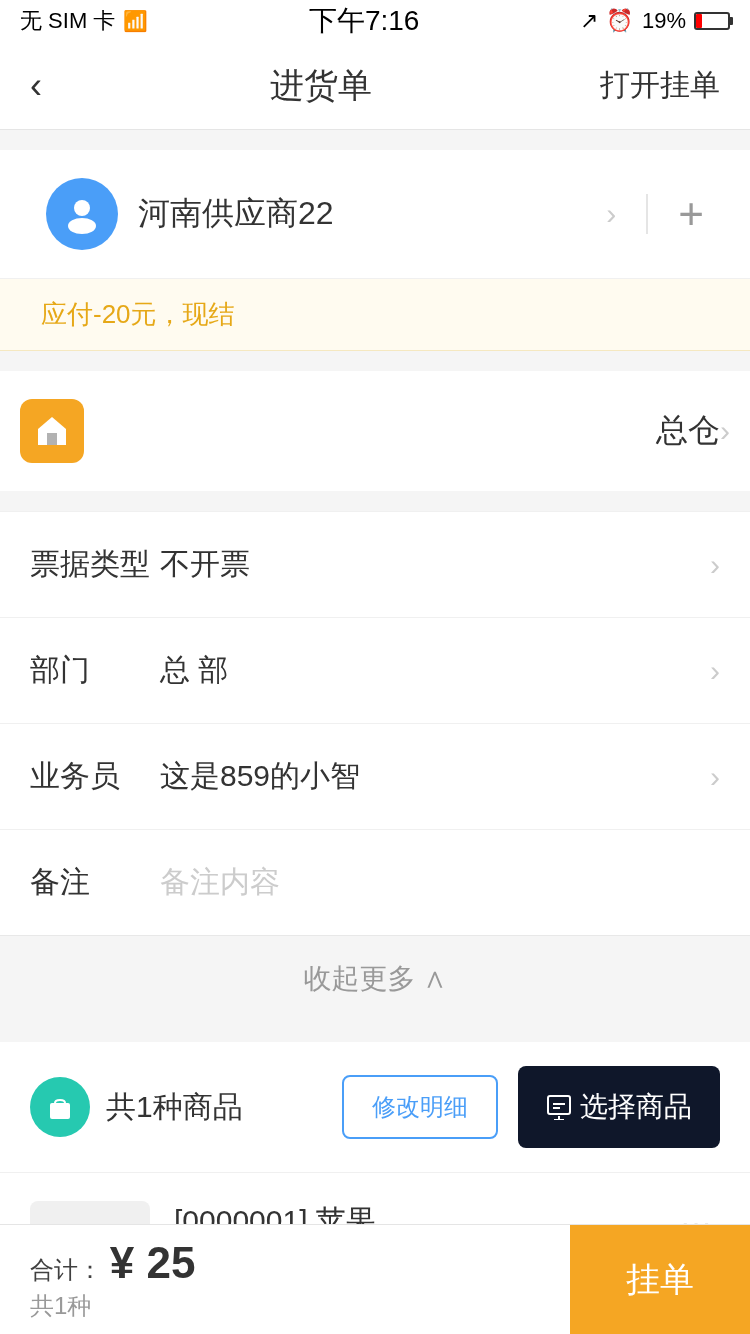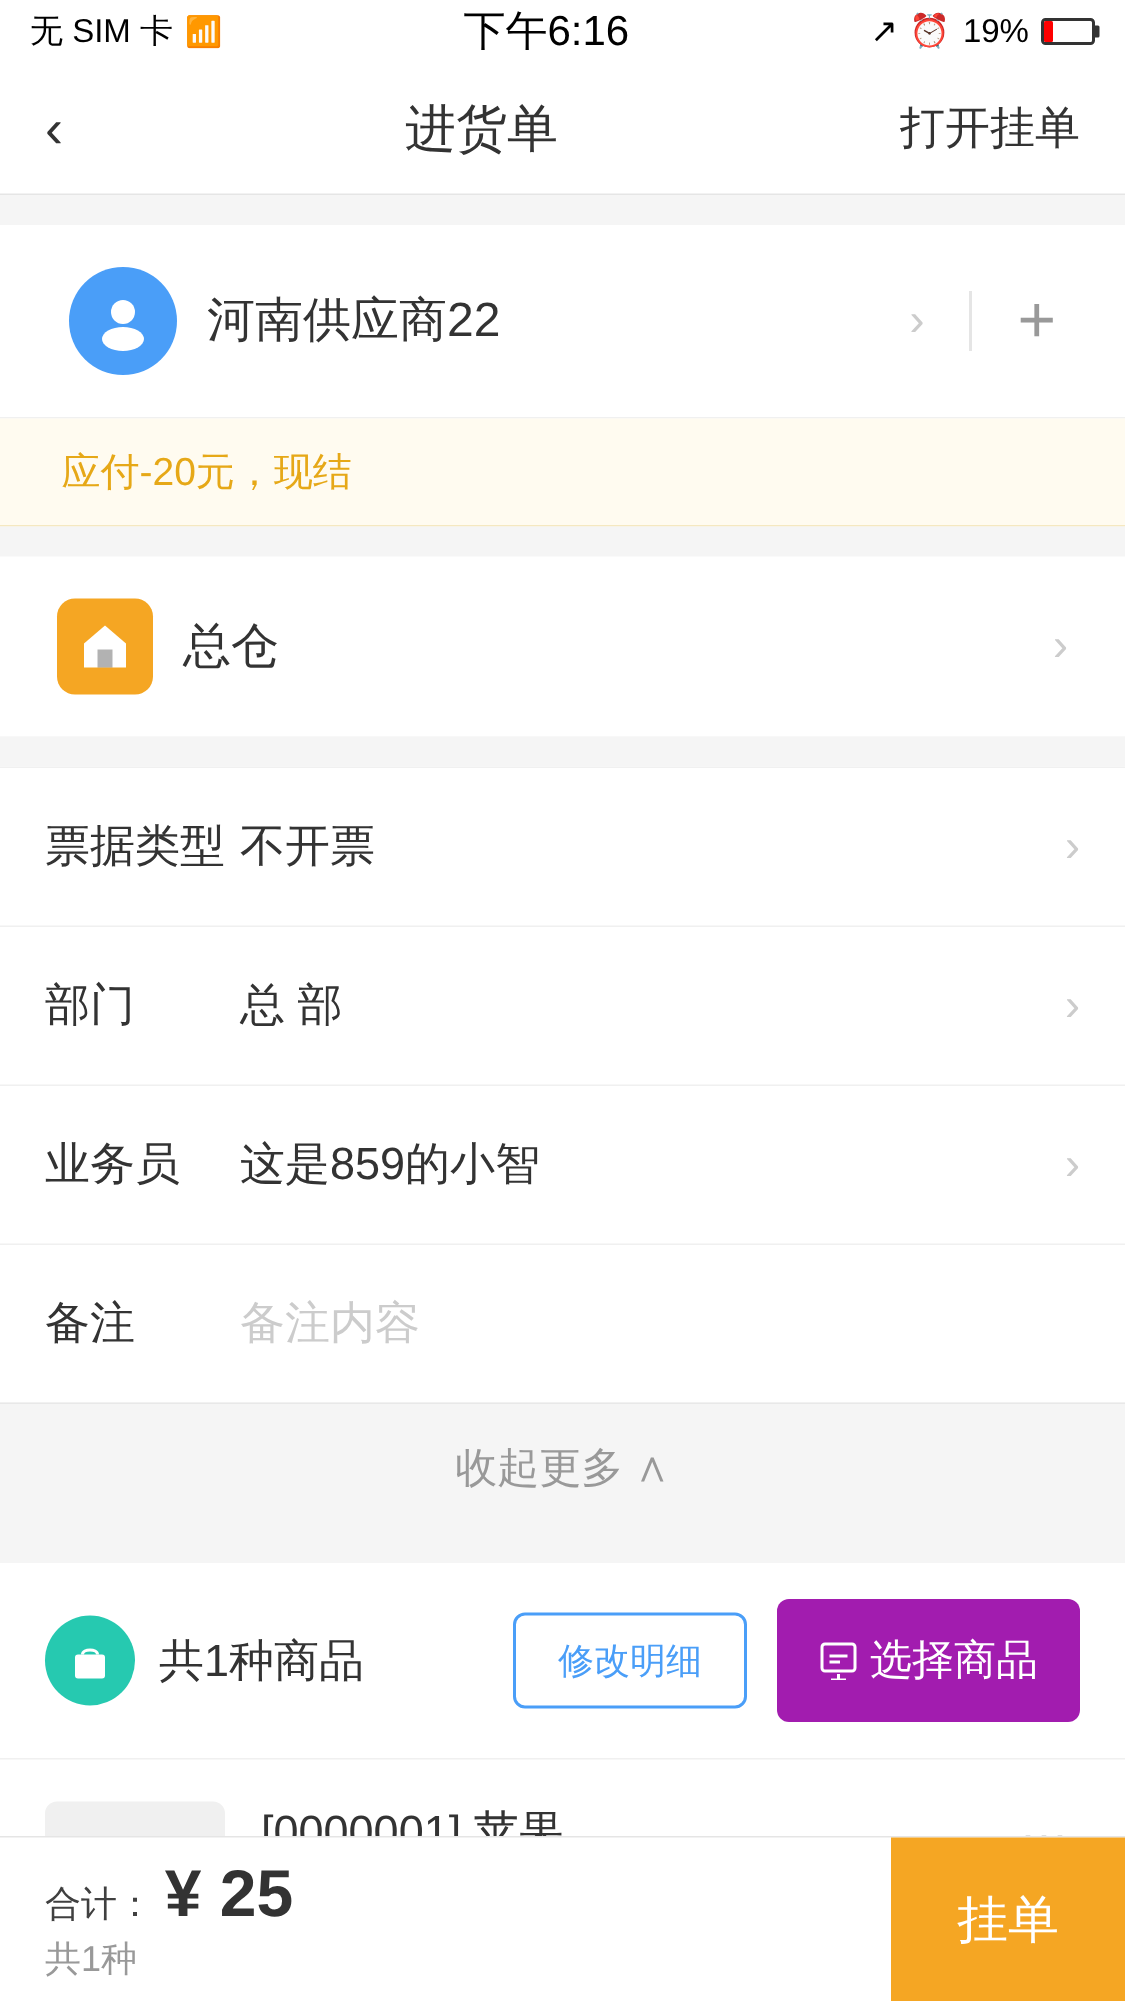--- a/index.html
+++ b/index.html
@@ -141,22 +141,23 @@
     }
     .warning-text {
       color: #e6a817;
       font-size: 26px;
     }
 
     
     .warehouse-row {
       display: flex;
       align-items: center;
-      padding: 28px 38px;
-      background: #fff;
+      padding: 28px 20px;
+      background: #fff;
+      text-align: right;
     }
     .warehouse-icon {
       width: 64px;
       height: 64px;
       border-radius: 12px;
       background: #f5a623;
       display: flex;
       align-items: center;
       justify-content: center;
       margin-right: 20px;
@@ -239,21 +240,21 @@
       border: 2px solid #4a9ef8;
       color: #4a9ef8;
       background: #fff;
       border-radius: 8px;
       padding: 14px 28px;
       font-size: 24px;
       cursor: pointer;
       margin-right: 20px;
     }
     .btn-solid {
-      background: #a21caf;
+      background: #0f172a;
       color: #fff;
       border: none;
       border-radius: 8px;
       padding: 22px 28px;
       font-size: 28px;
       cursor: pointer;
       display: flex;
       align-items: center;
       gap: 8px;
     }
@@ -327,21 +328,21 @@
       color: #333;
       font-weight: 600;
     }
     .total-count {
       font-size: 24px;
       color: #999;
       display: block;
       margin-top: 2px;
     }
     .btn-hang {
-      width: 156px;
+      width: 180px;
       height: 110px;
       background: #f5a623;
       color: #fff;
       font-size: 34px;
       border: none;
       cursor: pointer;
       display: flex;
       align-items: center;
       justify-content: center;
     }
@@ -361,21 +362,21 @@
     .wifi-icon { font-size: 20px; }
   </style>
 </head>
 <body>
 
 <div class="status-bar">
   <div class="status-left">
     <span>无 SIM 卡</span>
     <span class="wifi-icon">📶</span>
   </div>
-  <div class="status-center">下午6:16</div>
+  <div class="status-center">下午7:16</div>
   <div class="status-right">
     <span>↗</span>
     <span>⏰</span>
     <span>19%</span>
     <div class="battery-icon">
       <div class="battery-fill"></div>
     </div>
   </div>
 </div>
 

